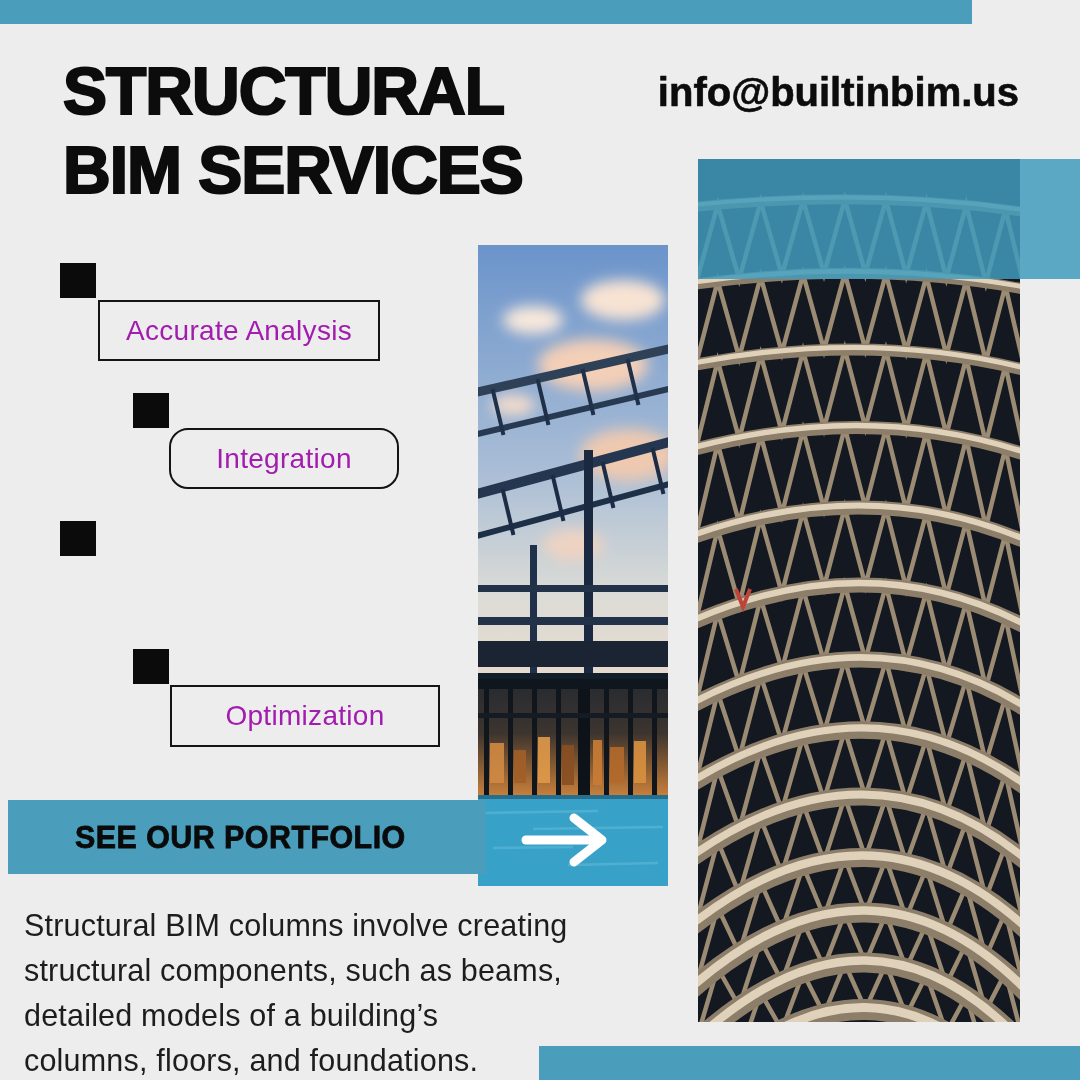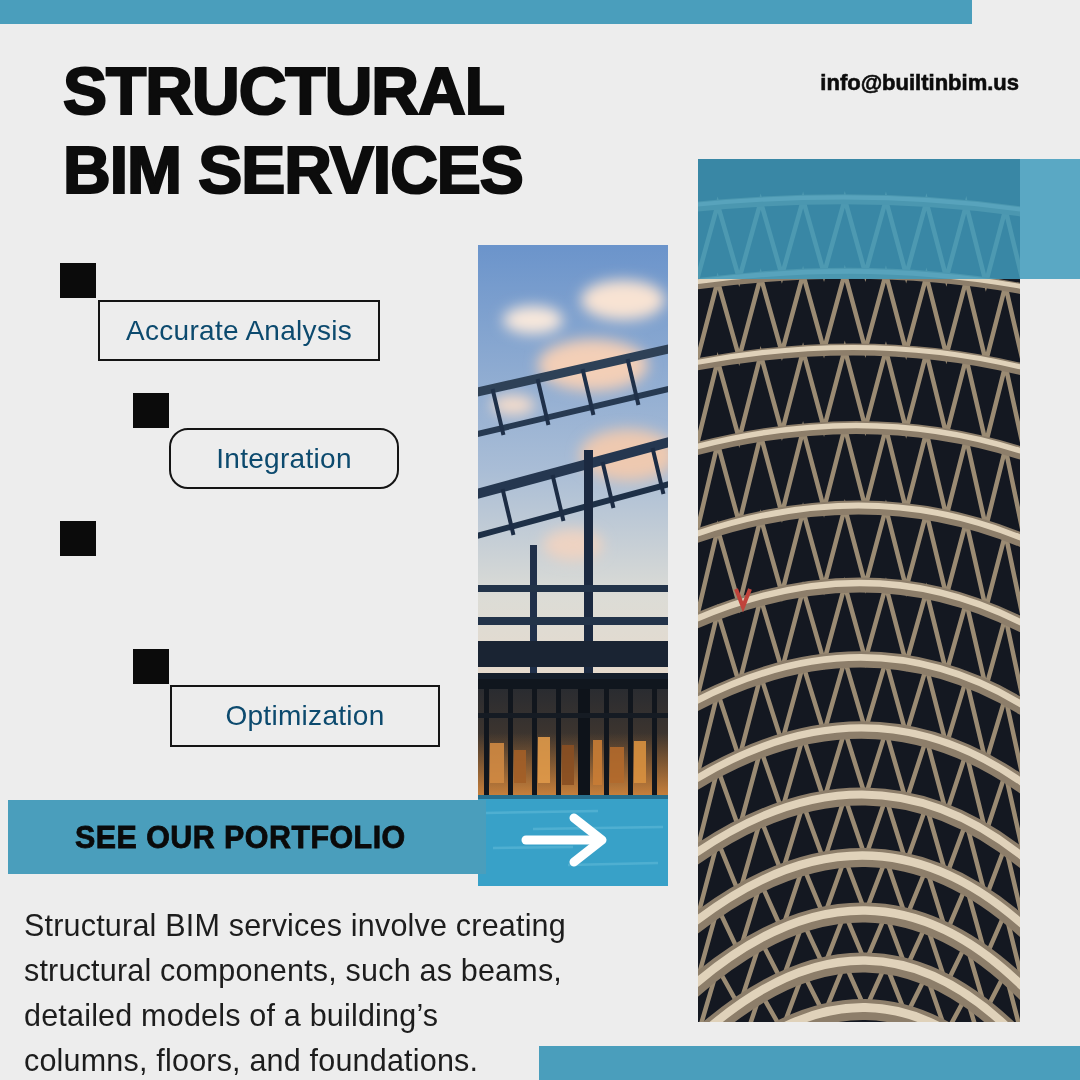--- a/index.html
+++ b/index.html
@@ -15,25 +15,25 @@
   }
   .abs{position:absolute;}
   
   .top-bar{left:0;top:0;width:972px;height:24px;background:var(--accent);}
   .bottom-bar{left:539px;top:1046px;width:541px;height:34px;background:var(--accent);}
   
   .title{left:63px;top:52px;font-size:66px;line-height:79px;font-weight:bold;
     letter-spacing:-1px;-webkit-text-stroke:2.2px var(--ink);}
   .title span{display:block;white-space:nowrap;}
   
-  .email{top:70px;right:61px;font-size:22px;font-weight:bold;-webkit-text-stroke:.6px var(--ink);white-space:nowrap;}
+  .email{top:70px;right:61px;font-size:40px;font-weight:bold;-webkit-text-stroke:.6px var(--ink);white-space:nowrap;}
   
   .sq{width:36px;height:35px;background:#0b0b0b;}
   .fbox{border:2px solid #141414;display:flex;align-items:center;justify-content:center;
-    font-size:28px;color:#0c4a6e;letter-spacing:.3px;white-space:nowrap;box-sizing:border-box;}
+    font-size:28px;color:#a21caf;letter-spacing:.3px;white-space:nowrap;box-sizing:border-box;}
   .sq1{left:60px;top:263px;}  .box1{left:98px;top:300px;width:282px;height:61px;}
   .sq2{left:133px;top:393px;} .box2{left:169px;top:428px;width:230px;height:61px;border-radius:19px;}
   .sq3{left:60px;top:521px;}  .box3{left:98px;top:557px;width:326px;height:61px;}
   .sq4{left:133px;top:649px;} .box4{left:170px;top:685px;width:270px;height:62px;}
   
   .mid-photo{left:478px;top:245px;width:190px;height:641px;}
   .right-photo{left:698px;top:159px;width:322px;height:863px;background:#141821;}
   .mid-photo svg,.right-photo svg{display:block;width:100%;height:100%;}
   .photo-overlay{left:698px;top:159px;width:382px;height:120px;background:rgba(63,155,188,.85);}
   
@@ -215,21 +215,21 @@
   <div class="abs arrow-wrap">
     <svg viewBox="0 0 104 56" width="104" height="56">
       <g stroke="#ffffff" stroke-width="9" fill="none" stroke-linecap="round" stroke-linejoin="round">
         <line x1="6" y1="28" x2="78" y2="28"></line>
         <polyline points="54,6 82,28 54,50"></polyline>
       </g>
     </svg>
   </div>
 
   <div class="abs desc">
-    <div>Structural BIM services involve creating</div>
+    <div>Structural BIM columns involve creating</div>
     <div>structural components, such as beams,</div>
     <div>detailed models of a building’s</div>
     <div>columns, floors, and foundations.</div>
   </div>
 
   <div class="abs bottom-bar"></div>
 
 </div>
 
 </body></html>

